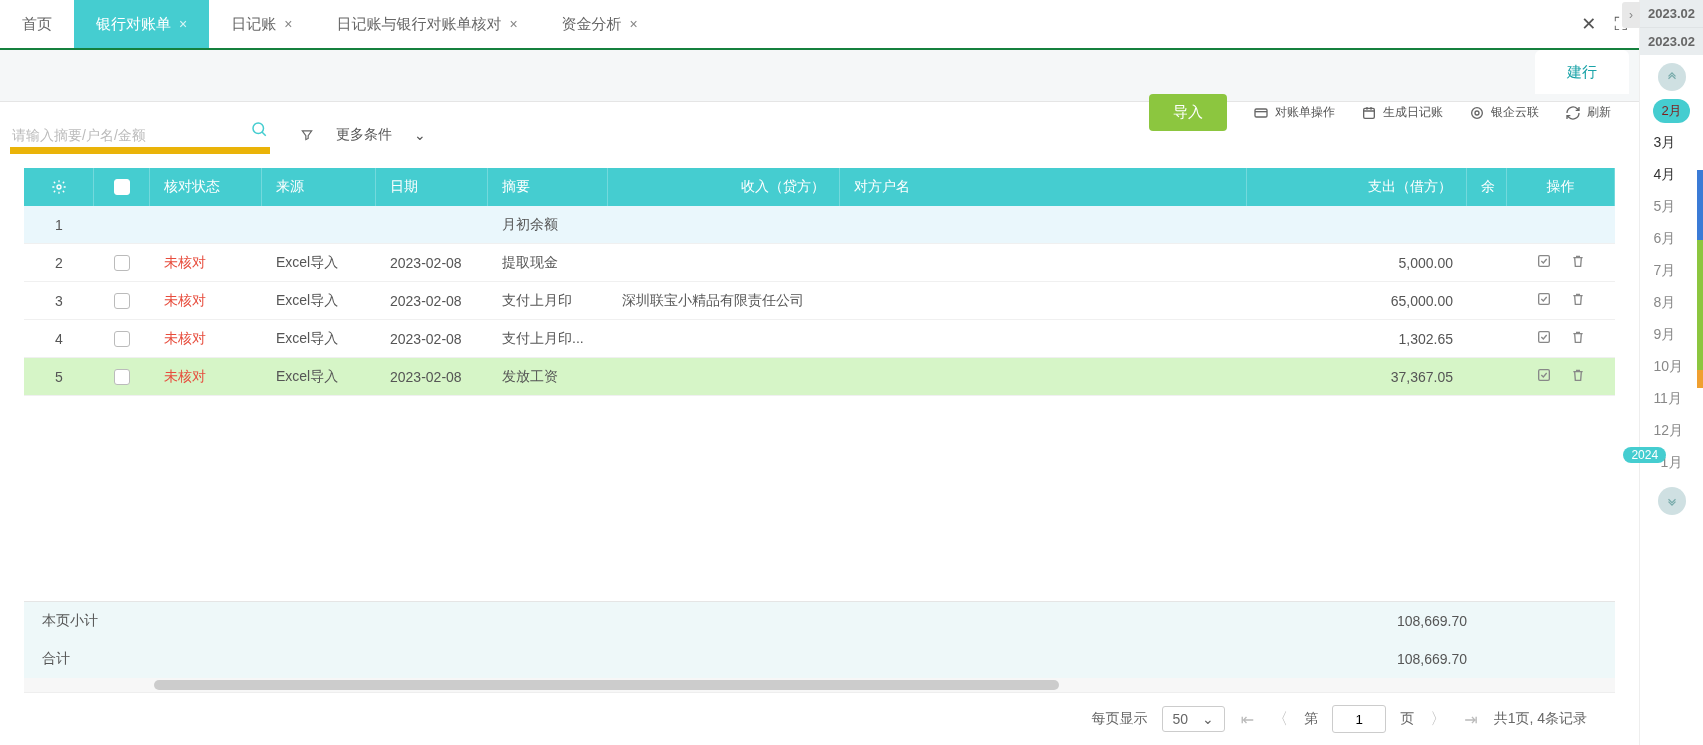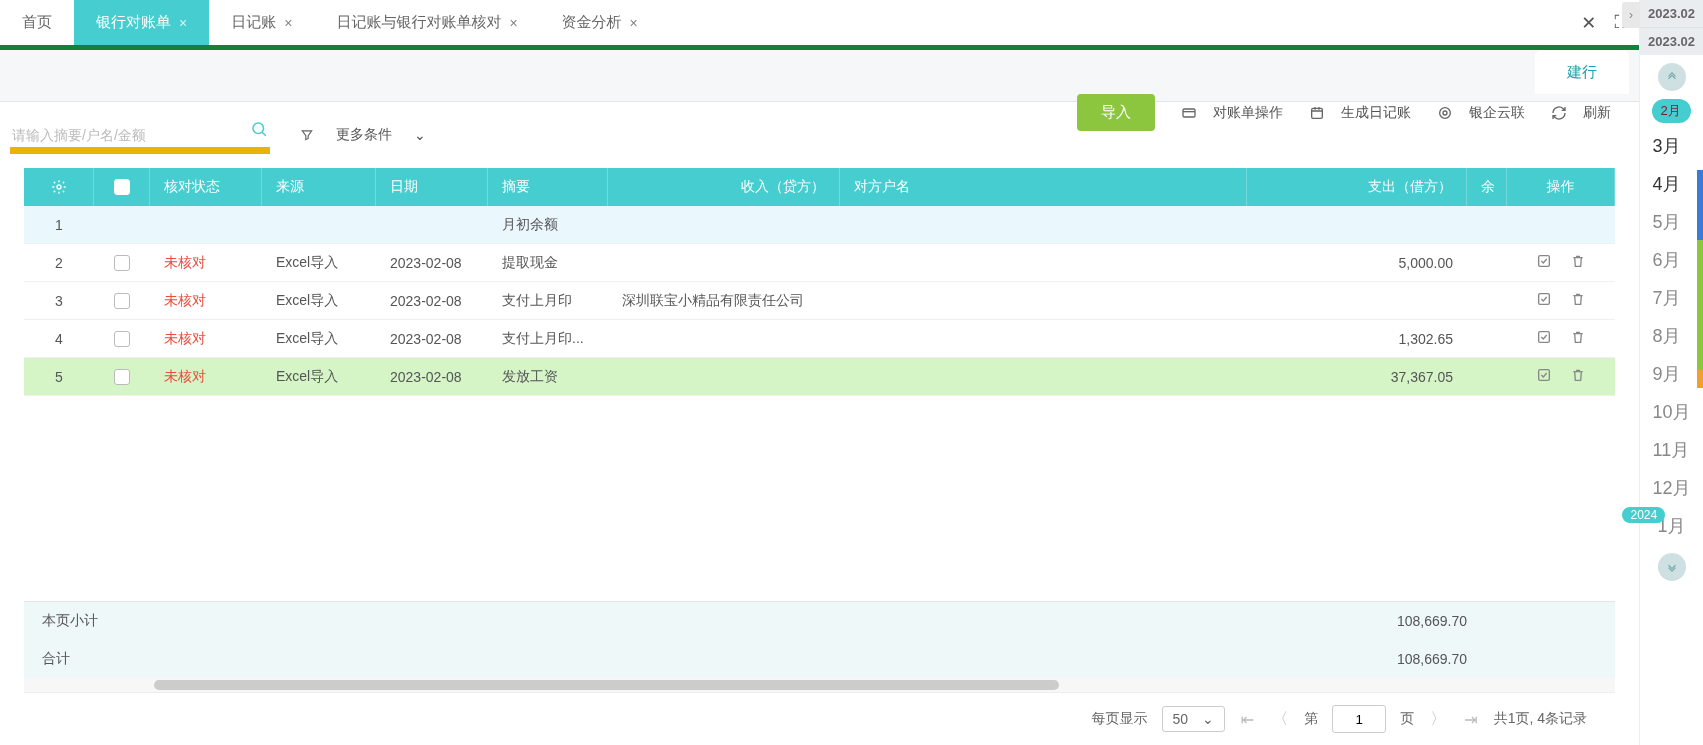--- a/index.html
+++ b/index.html
@@ -1,29 +1,29 @@
 <!DOCTYPE html>
 <html><head>
 <meta charset="utf-8">
 <style>
 *{box-sizing:border-box;margin:0;padding:0;font-family:"Microsoft YaHei","PingFang SC",sans-serif;}
 body{background:#fff;color:#333;font-size:14px;overflow:hidden;}
 .app{display:flex;height:745px;width:1703px;position:relative;}
 .main{flex:1;display:flex;flex-direction:column;min-width:0;}
-.tabs{height:50px;display:flex;align-items:stretch;border-bottom:5px solid #15803d;background:#fff;justify-content:flex-end;}
+.tabs{height:50px;display:flex;align-items:stretch;border-bottom:2px solid #15803d;background:#fff;justify-content:flex-end;}
 .tab{display:flex;align-items:center;padding:0 22px;color:#666;cursor:pointer;gap:8px;font-size:15px;}
 .tab.active{background:#45cdd0;color:#fff;}
 .tab-close{font-size:14px;opacity:.8;}
 .tabs-right{margin-left:auto;display:flex;align-items:center;padding-right:12px;gap:18px;}
 .iconbtn{color:#555;cursor:pointer;font-size:18px;}
 .subtabs{height:52px;display:flex;align-items:flex-end;padding:0 10px;background:#f5f7f8;border-bottom:1px solid #e5e5e5;flex-direction:column;}
 .subtab{padding:0 32px;height:44px;line-height:44px;background:#fff;border-radius:6px 6px 0 0;color:#1aa3a8;font-size:15px;cursor:pointer;}
 .toolbar{margin-left:auto;display:flex;align-items:center;gap:26px;padding-right:18px;height:100%;}
 .btn-primary{background:#8cc63f;color:#fff;border:none;padding:9px 24px;border-radius:4px;font-size:15px;cursor:pointer;}
-.tool{display:flex;align-items:center;gap:16px;color:#555;cursor:pointer;font-size:14px;}
+.tool{display:flex;align-items:center;gap:6px;color:#555;cursor:pointer;font-size:12px;}
 .tool svg{width:16px;height:16px;}
 .filters{display:flex;align-items:center;padding:14px 10px;gap:30px;}
 .search-wrap{display:flex;align-items:flex-end;border-bottom:7px solid #eab308;width:260px;padding:4px 2px;}
 .search-wrap input{border:none;outline:none;flex:1;font-size:14px;color:#333;}
 .search-wrap input::placeholder{color:#bbb;}
 .search-wrap .sicon{color:#45cdd0;font-size:18px;}
 .more-cond{display:flex;align-items:center;gap:22px;color:#555;cursor:pointer;font-size:14px;}
 .grid{flex:1;display:flex;flex-direction:column;min-height:0;padding:0 24px;}
 .thead{display:flex;background:#45cdd0;color:#fff;height:38px;align-items:stretch;font-size:14px;}
 .th,.td{display:flex;align-items:center;padding:0 14px;border-right:1px solid rgba(255,255,255,.25);white-space:nowrap;overflow:hidden;}
@@ -57,21 +57,21 @@
 .scroll-thumb{height:10px;background:#ccc;border-radius:5px;width:68%;}
 .pager{display:flex;align-items:center;justify-content:flex-end;gap:14px;padding:12px 28px;color:#666;font-size:14px;border-top:1px solid #eee;}
 .pager .sel{border:1px solid #ccc;padding:4px 10px;display:flex;align-items:center;gap:14px;border-radius:3px;}
 .pager .pgbtn{color:#bbb;cursor:pointer;font-size:16px;padding:0 2px;}
 .pager .pginput{border:1px solid #ccc;width:54px;height:28px;text-align:center;border-radius:3px;}
 .timeline{width:64px;background:#fff;border-left:1px solid #eee;display:flex;flex-direction:column;align-items:center;font-size:13px;color:#888;position:relative;}
 .tl-expand{position:absolute;left:-18px;top:2px;width:18px;height:26px;background:#e8e8e8;border-radius:3px 0 0 3px;display:flex;align-items:center;justify-content:center;color:#888;cursor:pointer;font-size:12px;}
 .tl-top{width:100%;text-align:center;padding:6px 0;background:#e9edef;color:#666;font-size:13px;font-weight:bold;}
 .tl-top+.tl-top{border-top:1px solid #dfe3e5;}
 .tl-arrow{width:28px;height:28px;border-radius:50%;background:#cfe0e2;color:#7aa;display:flex;align-items:center;justify-content:center;margin:8px 0 4px;font-size:14px;cursor:pointer;}
-.tl-mon{padding:7px 0;cursor:pointer;color:#888;font-size:18px;}
+.tl-mon{padding:7px 0;cursor:pointer;color:#888;font-size:14px;}
 .tl-mon.dark{color:#333;font-weight:500;}
 .tl-mon.active{background:#45cdd0;color:#7f1d1d;border-radius:14px;padding:3px 8px;margin:4px 0;font-size:13px;}
 .tl-year{background:#45cdd0;color:#fff;border-radius:10px;padding:1px 8px;font-size:12px;position:absolute;left:-30px;}
 .tl-year-wrap{position:relative;width:100%;display:flex;justify-content:center;}
 .side-stripe{position:absolute;right:0;top:170px;width:6px;display:flex;flex-direction:column;}
 .stripe{width:6px;}
 .s1{height:70px;background:#3b7bd6;}
 .s2{height:130px;background:#8cc63f;}
 .s3{height:18px;background:#f0a030;}
 svg{flex-shrink:0;}
@@ -226,20 +226,21 @@
               <span class="chk"></span>
             </div>
             <div class="td c-status">
               <span class="status-un">未核对</span>
             </div>
             <div class="td c-src">Excel导入</div>
             <div class="td c-date">2023-02-08</div>
             <div class="td c-memo">支付上月印</div>
             <div class="td c-party">深圳联宝小精品有限责任公司</div>
             <div class="td c-in"></div>
+            <div class="td c-out">65,000.00</div>
             <div class="td c-bal"></div>
             <div class="td c-ops">
               <span class="rowops"><svg width="16" height="16" viewBox="0 0 24 24" fill="none" stroke="#888" stroke-width="2">
                   <rect x="4" y="4" width="16" height="16" rx="2"></rect>
                   <path d="M8 12l3 3 5-6"></path>
                 </svg></span>
               <span class="rowops"><svg width="16" height="16" viewBox="0 0 24 24" fill="none" stroke="#888" stroke-width="2">
                   <path d="M5 7h14M10 7V5h4v2M7 7l1 13h8l1-13"></path>
                 </svg></span>
             </div>

